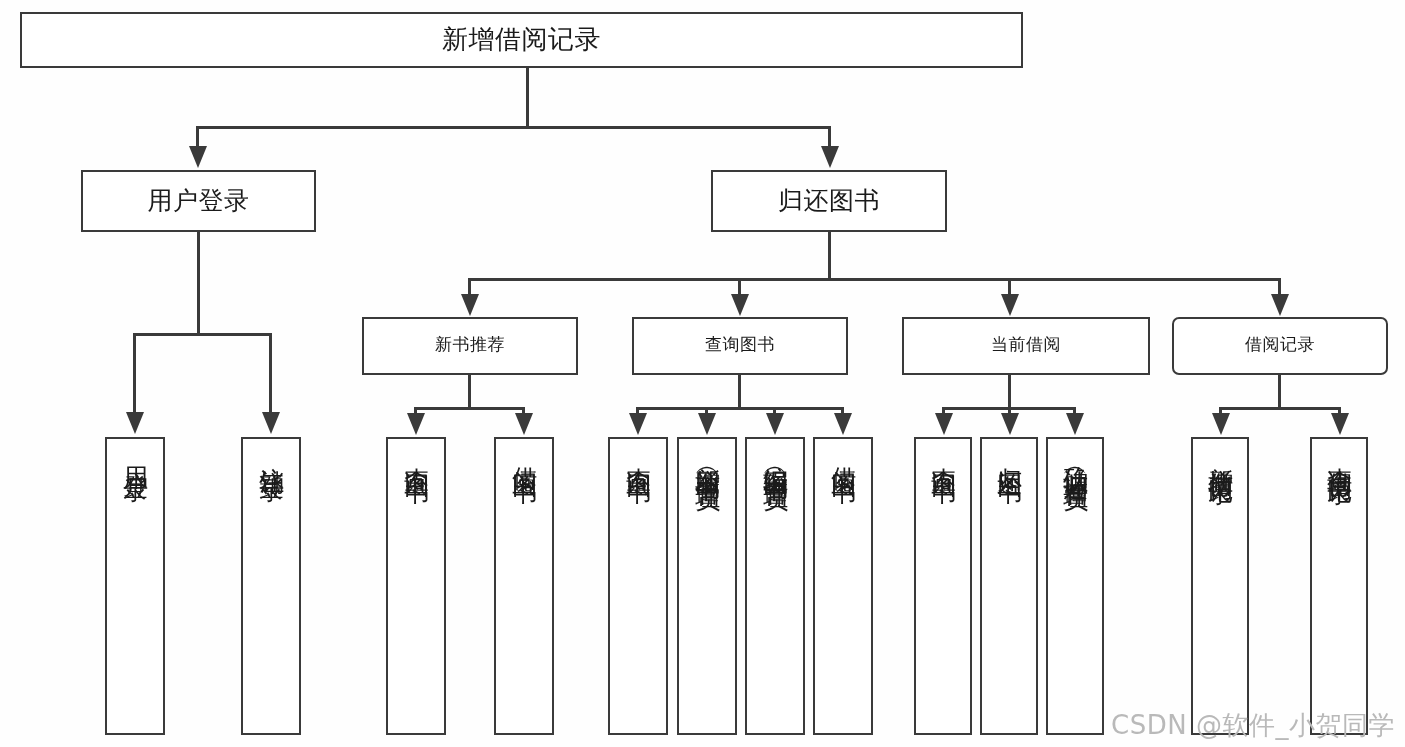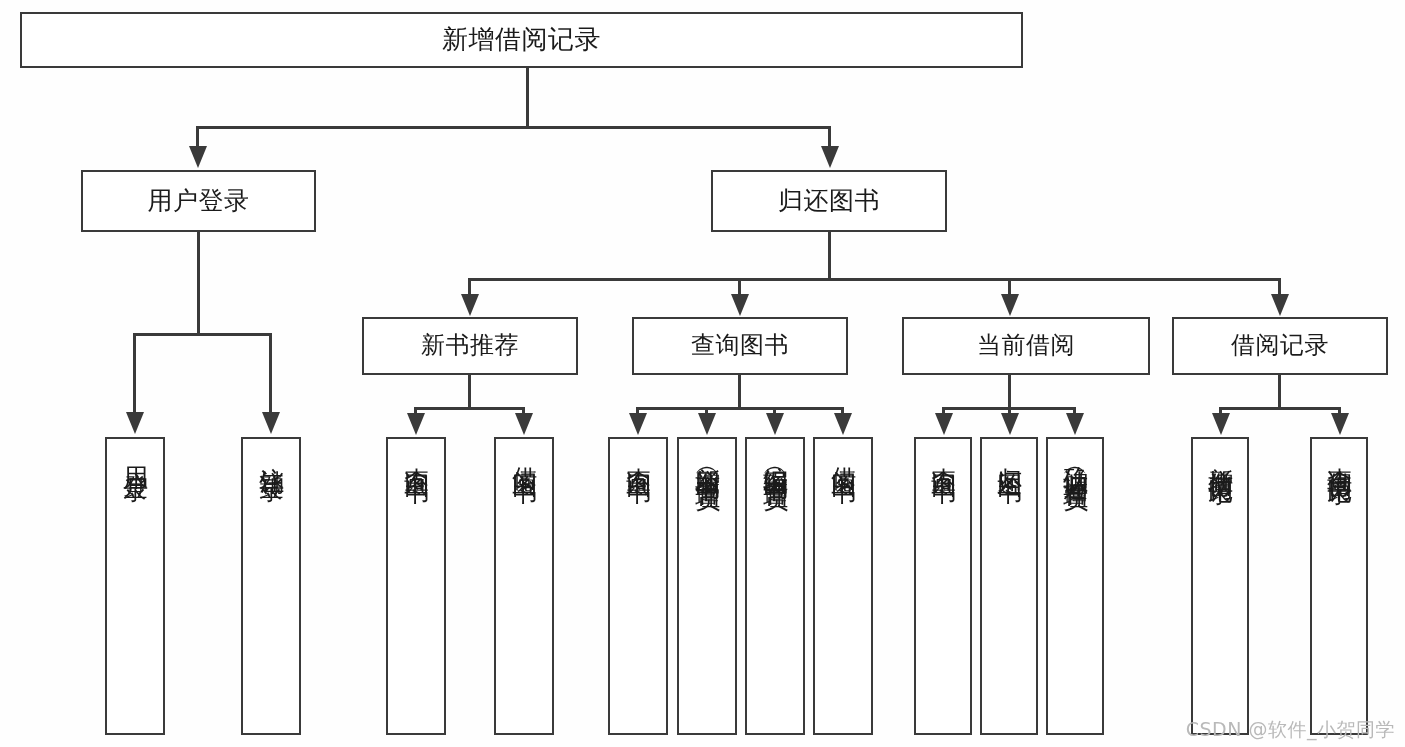--- a/index.html
+++ b/index.html
@@ -32,21 +32,21 @@
     text-align:center;
     letter-spacing:0.5px;
     line-height:1.22;
     white-space:nowrap;
   }
   
   .node.h .label{
     font-size:25px;
   }
   .node.root .label{font-size:26px;}
-  .node.lvl3 .label{font-size:24px;}
+  .node.lvl3 .label{font-size:17px;font-family:Liberation Mono, monospace;}
   
   .node.v{
     align-items:flex-start;
     justify-content:center;
     padding-top:8px;
   }
   .node.v .label{
     writing-mode:vertical-rl;
     text-orientation:upright;
     font-size:25px;
@@ -69,21 +69,21 @@
     border-left:9px solid transparent;
     border-right:9px solid transparent;
     border-top:22px solid #3a3a3a;
     z-index:2;
   }
   
   .watermark{
     position:absolute;
     right:10px;
     bottom:4px;
-    font-size:19px;
+    font-size:26px;
     color:#b9b9b9;
     letter-spacing:0.5px;
     z-index:5;
     white-space:nowrap;
     pointer-events:none;
   }
 </style>
 </head>
 <body>
 
@@ -130,21 +130,21 @@
 
   <div class="node h lvl3" style="left:362px;top:317px;width:216px;height:58px;">
     <span class="label">新书推荐</span>
   </div>
   <div class="node h lvl3" style="left:632px;top:317px;width:216px;height:58px;">
     <span class="label">查询图书</span>
   </div>
   <div class="node h lvl3" style="left:902px;top:317px;width:248px;height:58px;">
     <span class="label">当前借阅</span>
   </div>
-  <div class="node h lvl3" style="left:1172px;top:317px;width:216px;height:58px;">
+  <div class="node h lvl3" style="left:1172px;top:317px;width:216px;height:58px;border-radius:7px;">
     <span class="label">借阅记录</span>
   </div>
 
   <div class="ln vline" style="left:468px;top:375px;width:3px;height:34px;"></div>
   <div class="ln hline" style="left:414px;top:407px;width:111px;height:3px;"></div>
   <div class="ln vline" style="left:414px;top:407px;width:3px;height:10px;"></div>
   <div class="arrow" style="left:407px;top:413px;"></div>
   <div class="ln vline" style="left:522px;top:407px;width:3px;height:10px;"></div>
   <div class="arrow" style="left:515px;top:413px;"></div>
 

